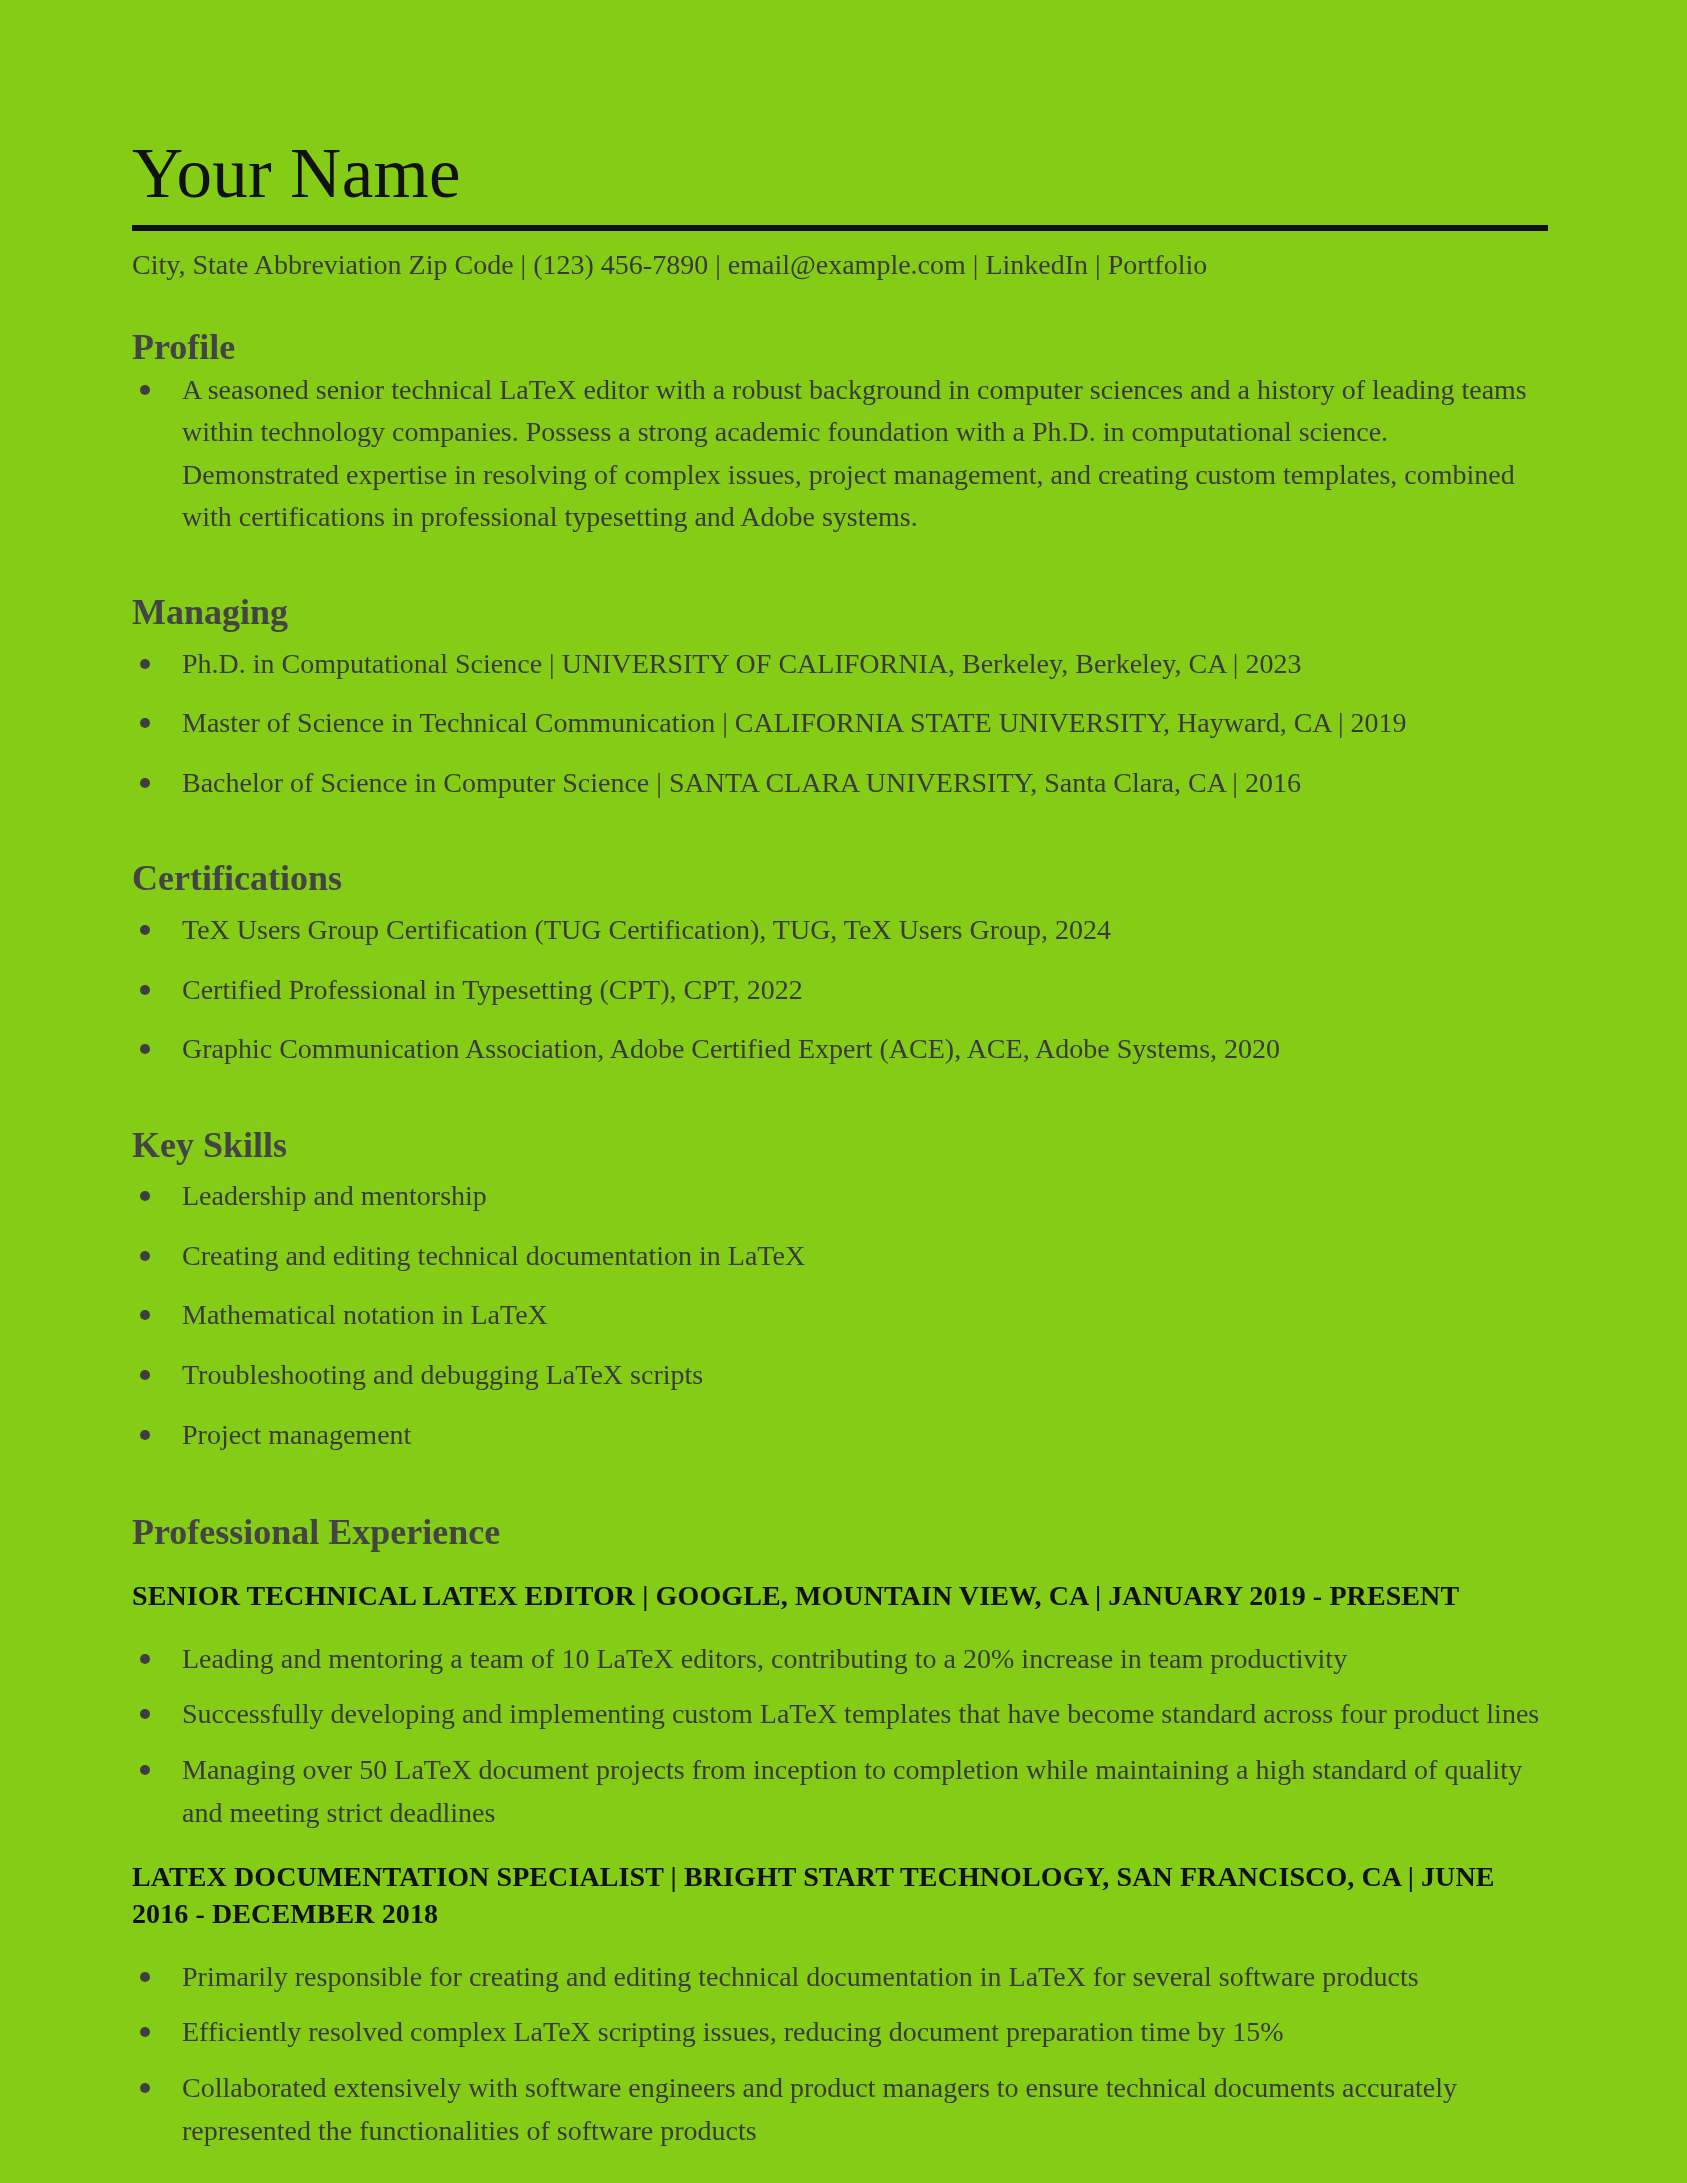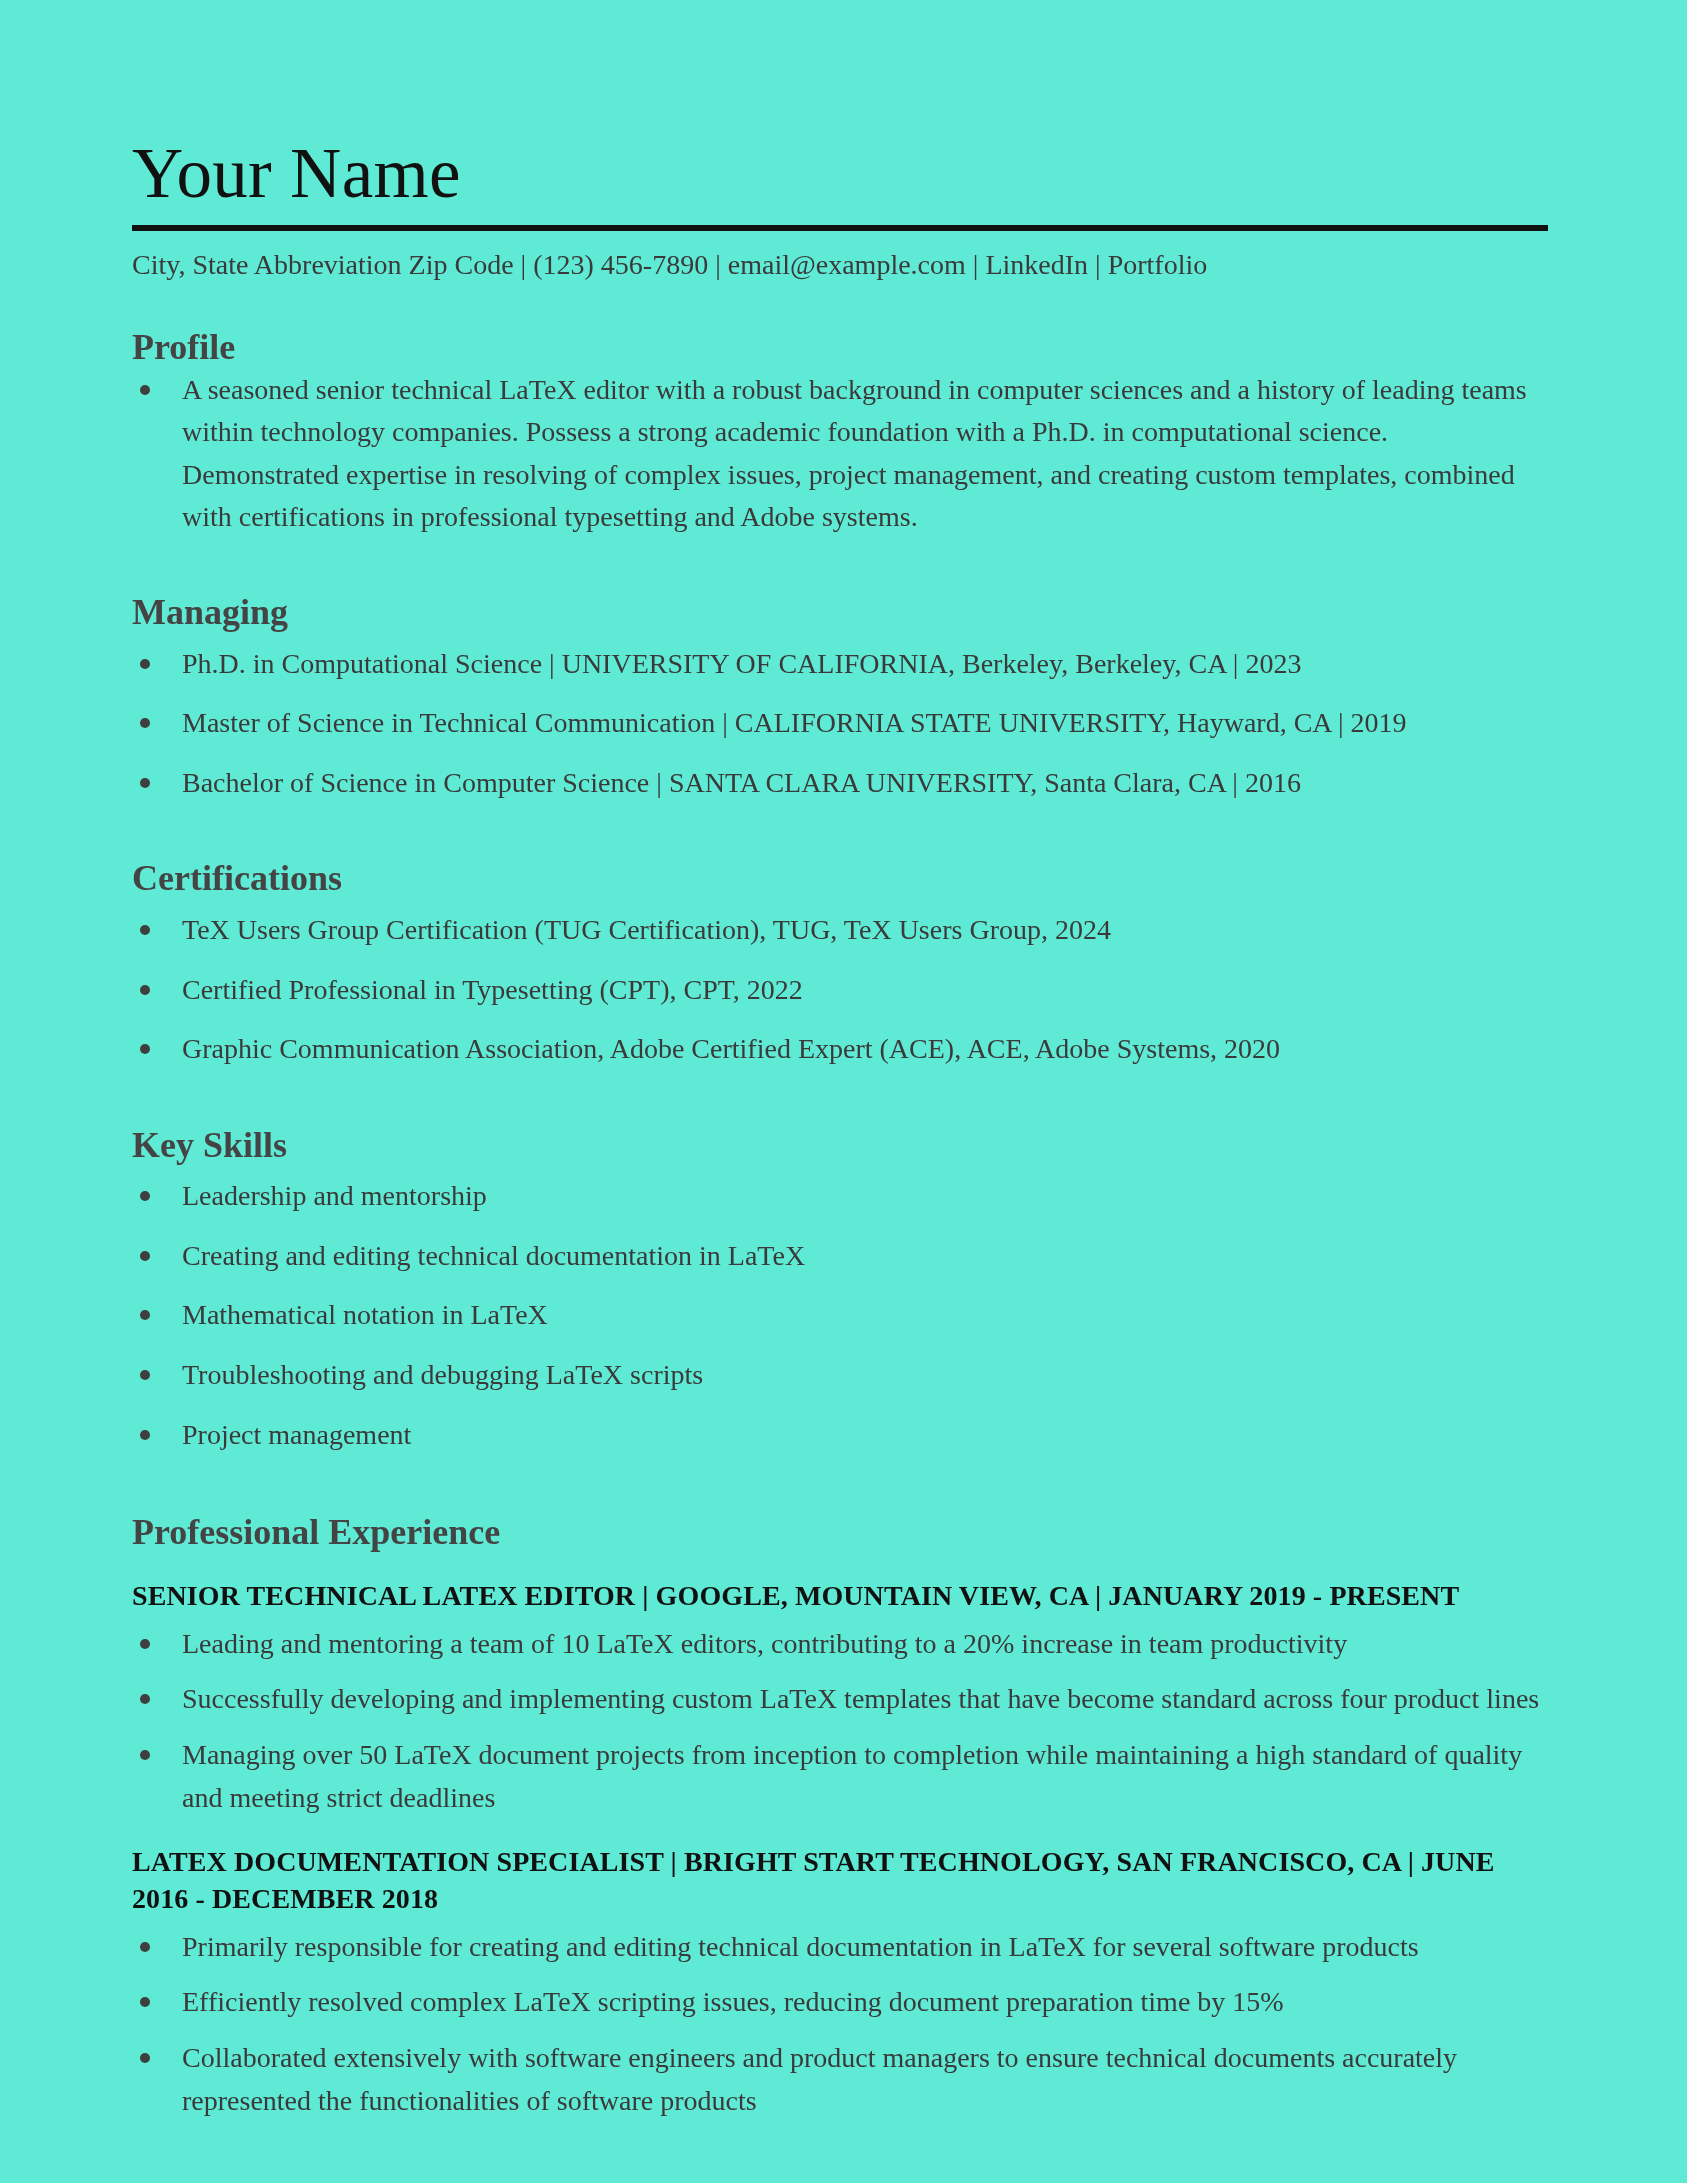--- a/index.html
+++ b/index.html
@@ -4,21 +4,21 @@
 <style>
   html, body {
     margin: 0;
     padding: 0;
     background: #ffffff;
   }
   .page {
     position: relative;
     width: 1687px;
     height: 2183px;
-    background: #5eead4;
+    background: #84cc16;
     box-sizing: border-box;
     padding: 16px;
     overflow: hidden;
     font-family: "Liberation Serif", "DejaVu Serif", serif;
   }
   .content {
     position: absolute;
     left: 132px;
     top: 0;
     width: 1416px;
@@ -104,21 +104,21 @@
   .job-header {
     font-size: 28px;
     font-weight: 700;
     color: #111111;
     line-height: 1.33;
     margin-top: 24px;
     letter-spacing: 0.1px;
   }
   .job ul.bullets { margin-top: 2.6px; }
   .job ul.bullets > li { margin-top: 13.2px; }
-  .job ul.bullets > li:first-child { margin-top: 8px; }
+  .job ul.bullets > li:first-child { margin-top: 23px; }
   .job-second { margin-top: 5.3px; }
 </style>
 </head>
 <body>
 
 <div class="page">
   <div class="content">
 
     <div>
       <h1 class="name-title">Your Name</h1>

